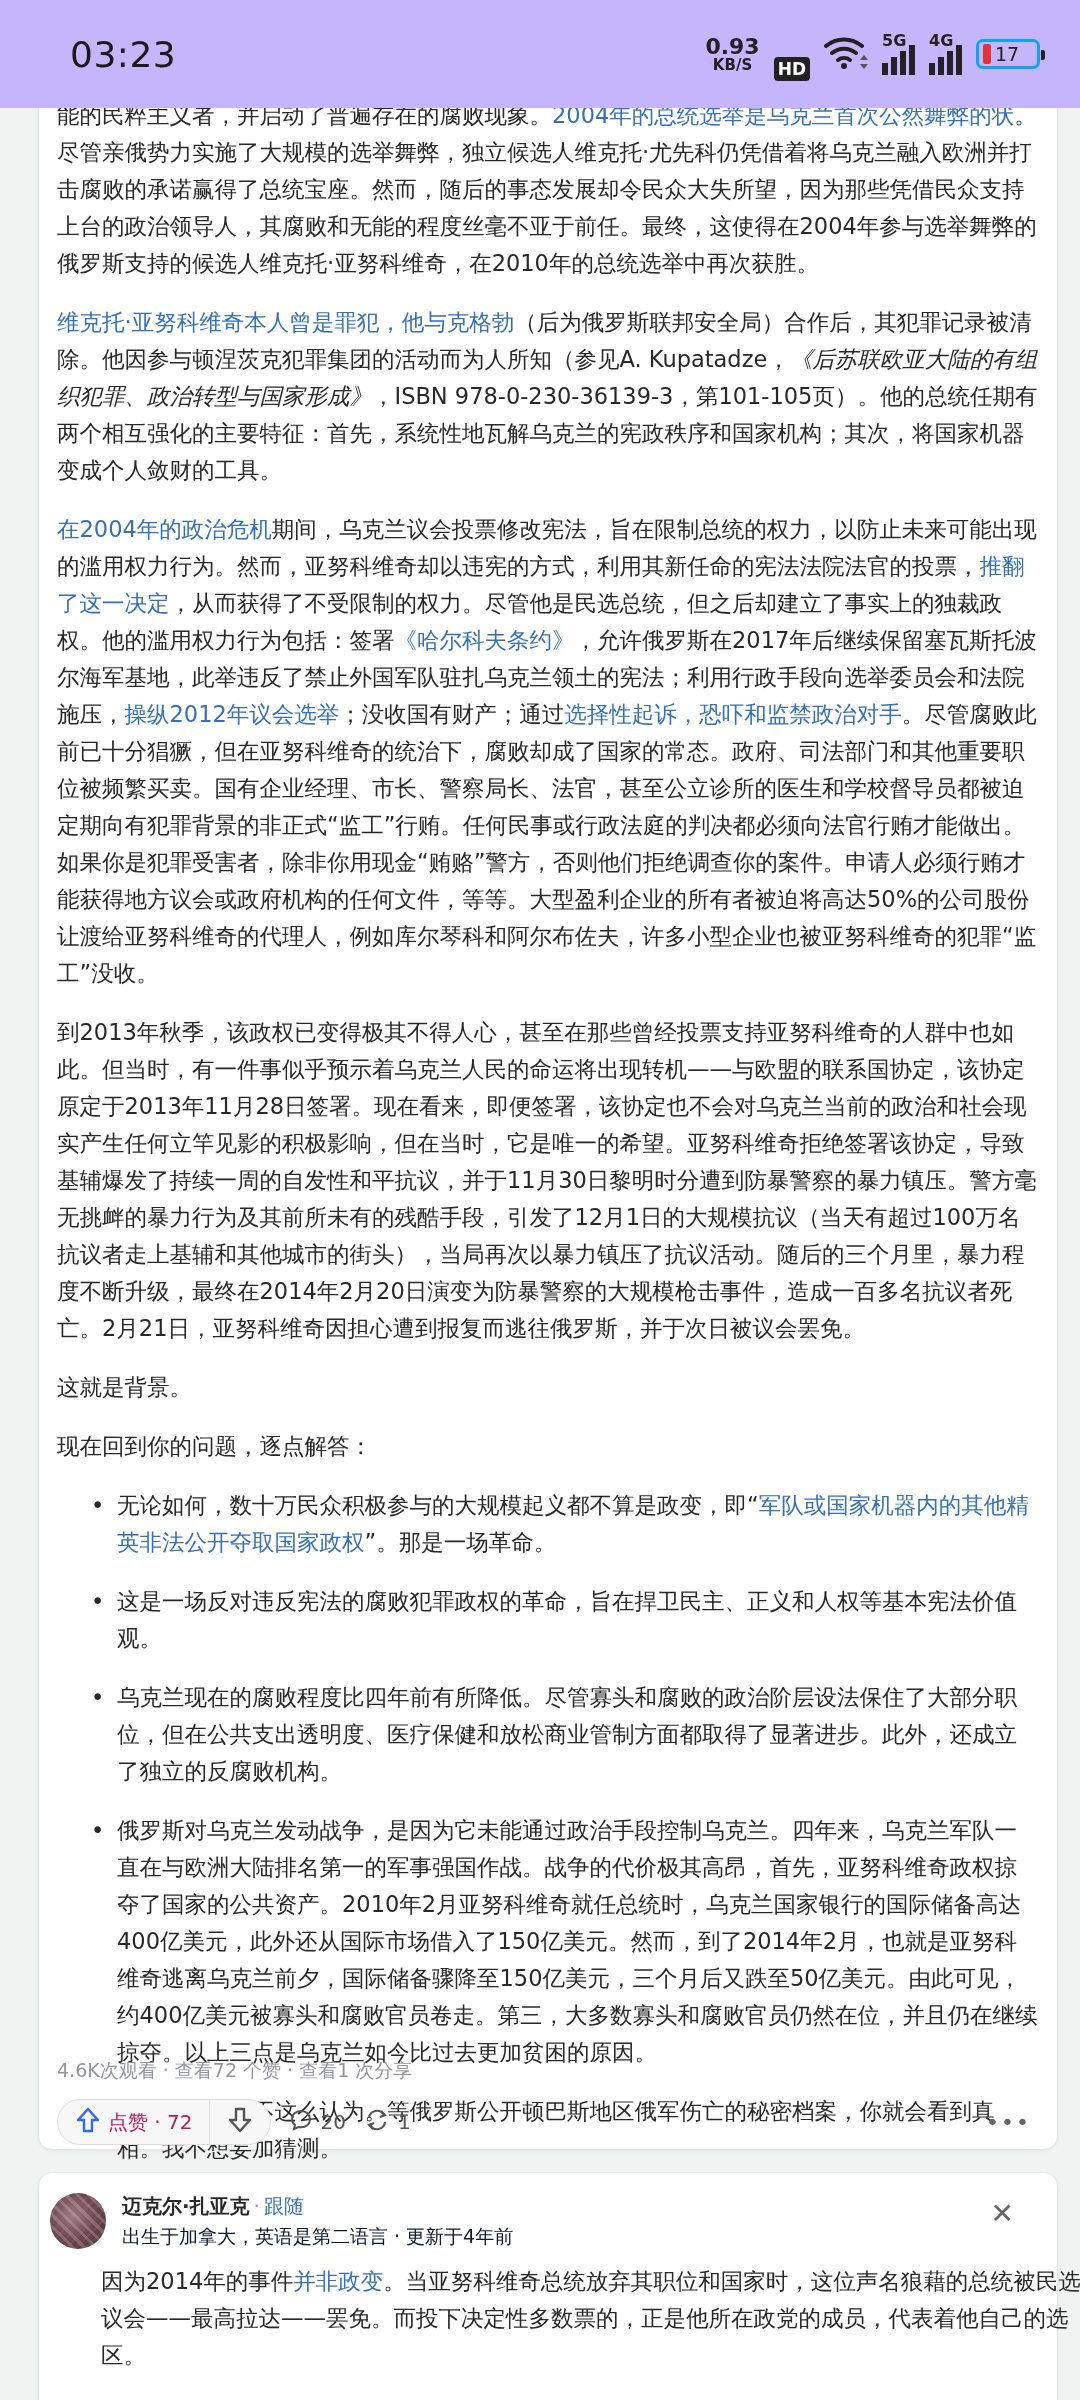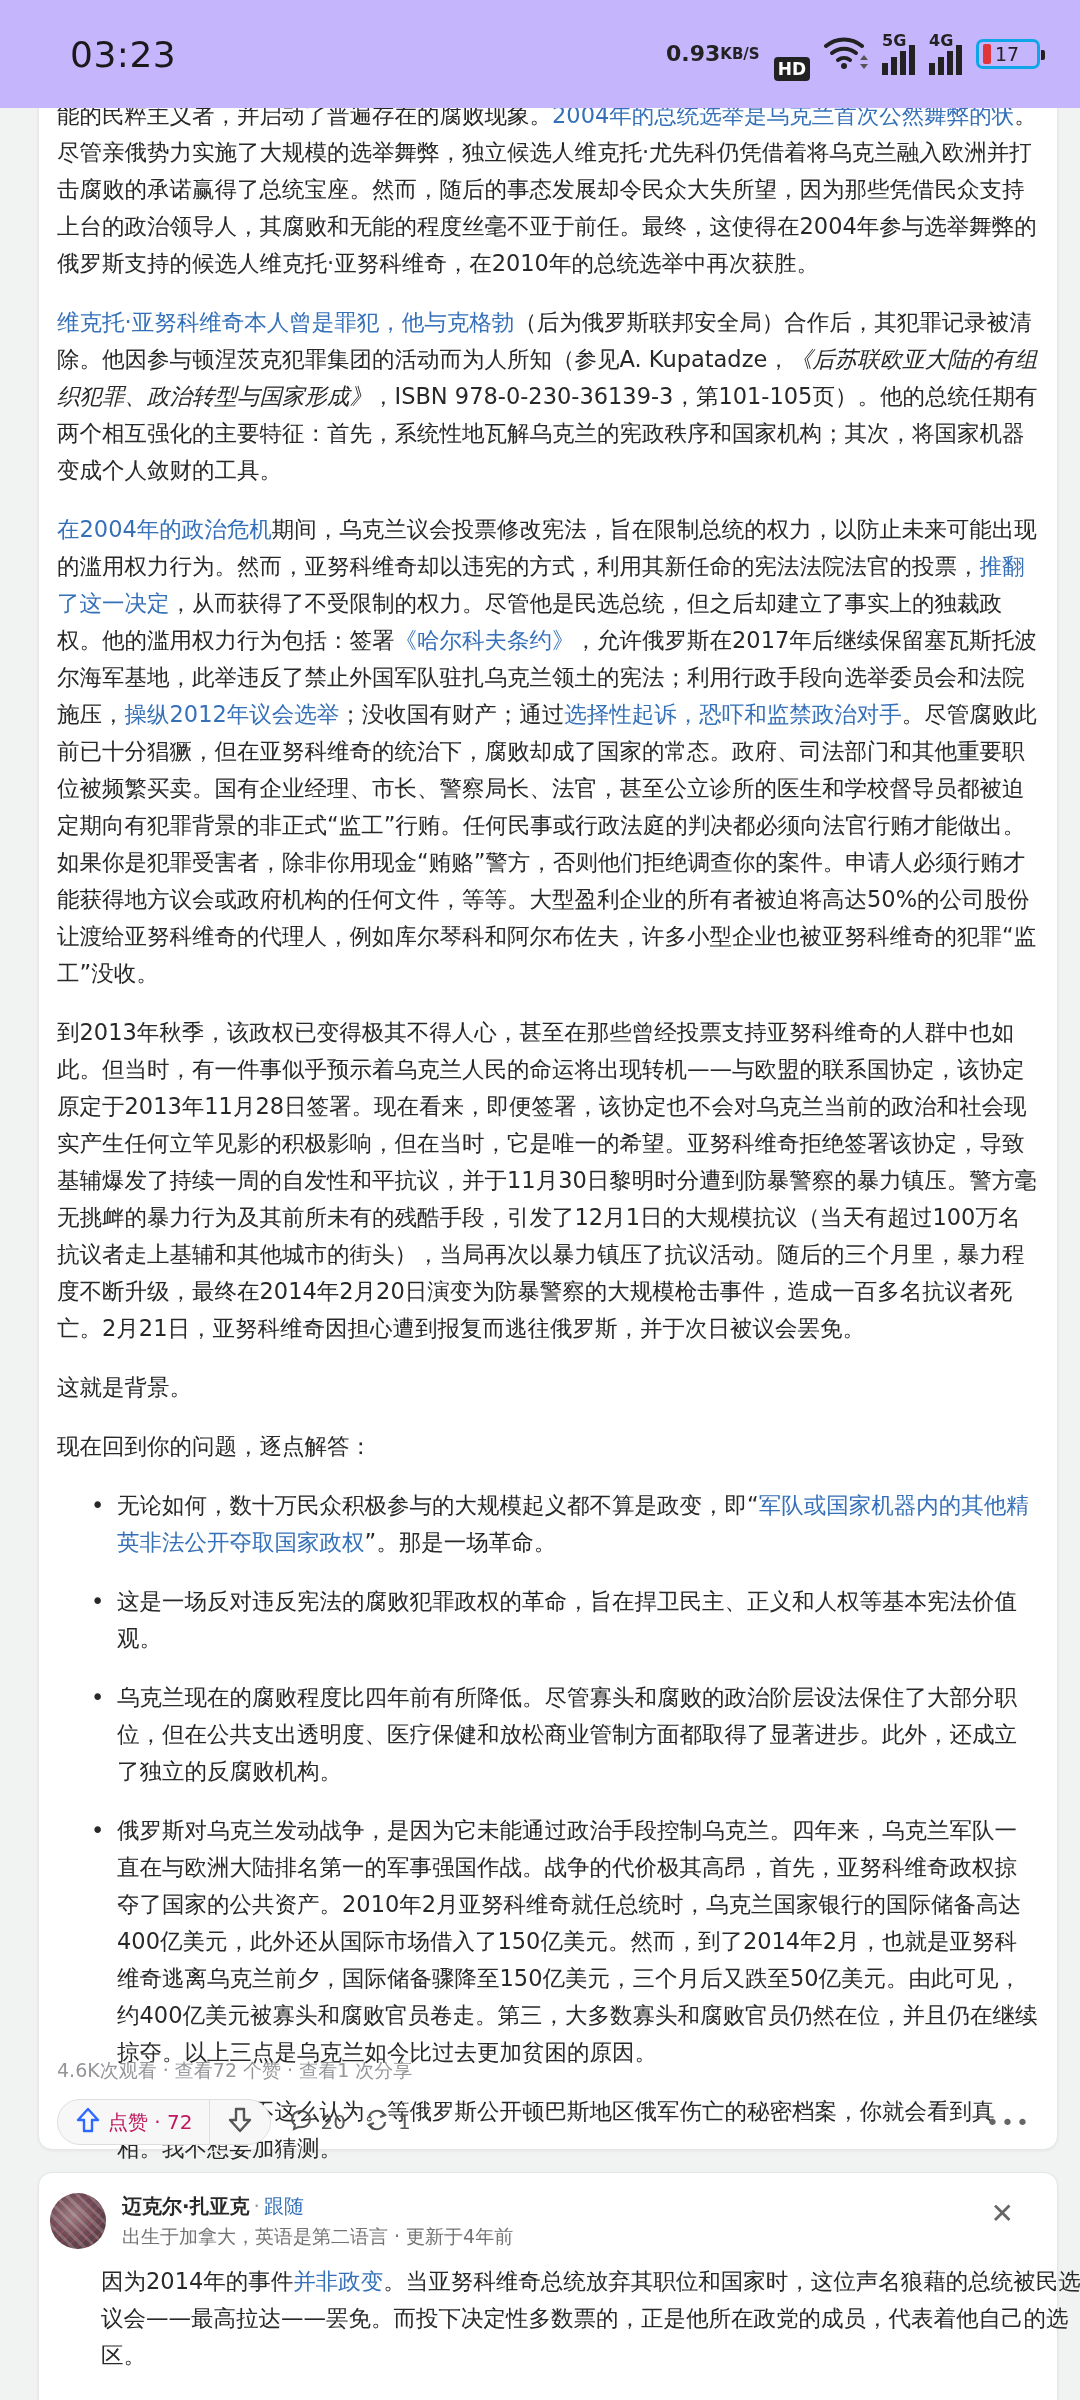--- a/index.html
+++ b/index.html
@@ -11,21 +11,21 @@
   }
   
   .status-bar {
     position: absolute; top: 0; left: 0; width: 1080px; height: 108px;
     background: #c4b5fd; z-index: 10;
     display: flex; align-items: center; justify-content: space-between;
     padding: 0 40px 0 70px;
   }
   .status-time { font-size: 36px; font-weight: 500; color: #1a1a1a; letter-spacing: 0.5px; }
   .status-right { display: flex; align-items: center; gap: 14px; }
-  .net-speed { display: flex; align-items: center; line-height: 1; color: #222; }
+  .net-speed { display: flex; flex-direction: column; align-items: center; line-height: 1; color: #222; }
   .net-speed .v { font-size: 22px; font-weight: 700; }
   .net-speed .u { font-size: 15px; font-weight: 600; }
   .hd-badge { background: #222; color: #fff; font-size: 17px; font-weight: 700; padding: 2px 4px; border-radius: 4px; margin-top: 30px; }
   .sig { display: flex; align-items: flex-end; gap: 3px; position: relative; padding-top: 12px; }
   .sig .lbl { position: absolute; top: -2px; left: 0; font-size: 16px; font-weight: 700; color: #222; }
   .sig .bar { width: 6px; background: #222; }
   .battery { width: 64px; height: 30px; border: 3px solid #0ea5e9; border-radius: 7px; position: relative; display: flex; align-items: center; padding-left: 4px; gap: 4px; }
   .battery::after { content: ""; position: absolute; right: -8px; top: 8px; width: 4px; height: 10px; background: #222; border-radius: 0 2px 2px 0; }
   .battery .fill { width: 8px; height: 20px; background: #e0353b; border-radius: 2px; }
   .battery .pct { font-size: 19px; color: #222; }
@@ -59,21 +59,21 @@
   .avatar { width: 56px; height: 56px; border-radius: 50%;
     background: radial-gradient(circle at 40% 40%, #9a7f86 0%, #6d4b56 45%, #3f3038 100%); overflow: hidden; position: relative; }
   .avatar::before { content: ""; position: absolute; inset: 0;
     background: repeating-linear-gradient(45deg, rgba(255,255,255,0.18) 0 3px, transparent 3px 8px),
                 repeating-linear-gradient(-45deg, rgba(200,80,90,0.25) 0 2px, transparent 2px 7px); }
   .author-info { margin-left: 16px; display: flex; flex-direction: column; line-height: 30px; }
   .author-name-line { font-size: 20px; }
   .author-name { font-weight: 700; color: #282829; }
   .dot-sep { color: #939598; margin: 0 4px; }
   .follow { color: #3570b8; }
-  .author-cred { font-size: 19px; color: #737373; }
+  .author-cred { font-size: 19px; color: #0f172a; }
   .close-x { position: absolute; right: 18px; top: 6px; font-size: 28px; color: #666; }
   .content-2 { position: absolute; left: 18px; top: 90px; width: 982px; font-size: 22.5px; line-height: 37px; margin-left: 44px; }
 </style>
 </head>
 <body>
 
 <div class="status-bar">
   <span class="status-time">03:23</span>
   <div class="status-right">
     <div class="net-speed">

